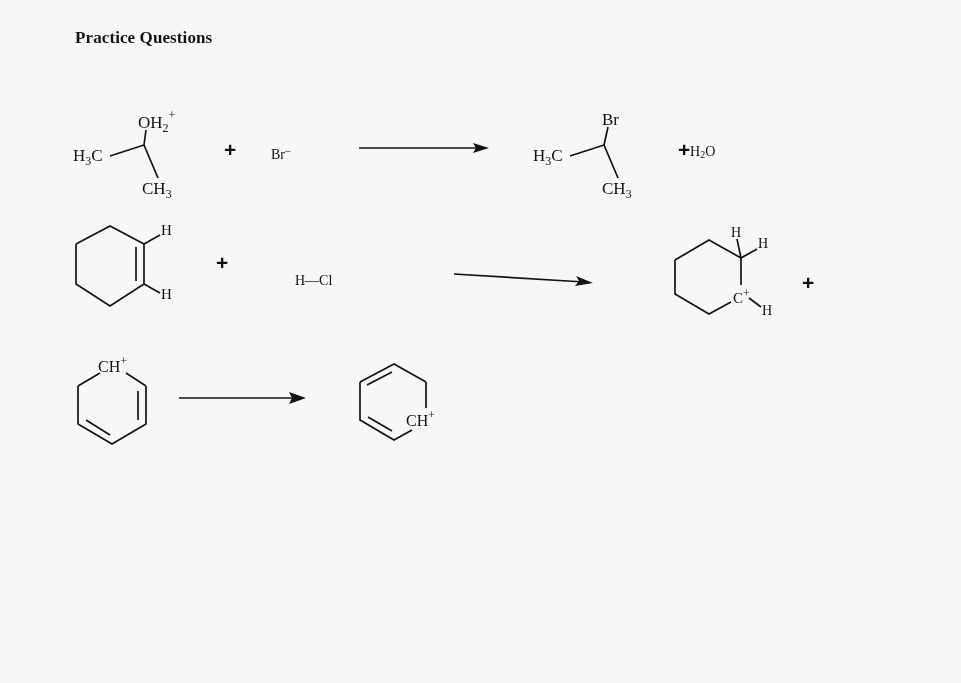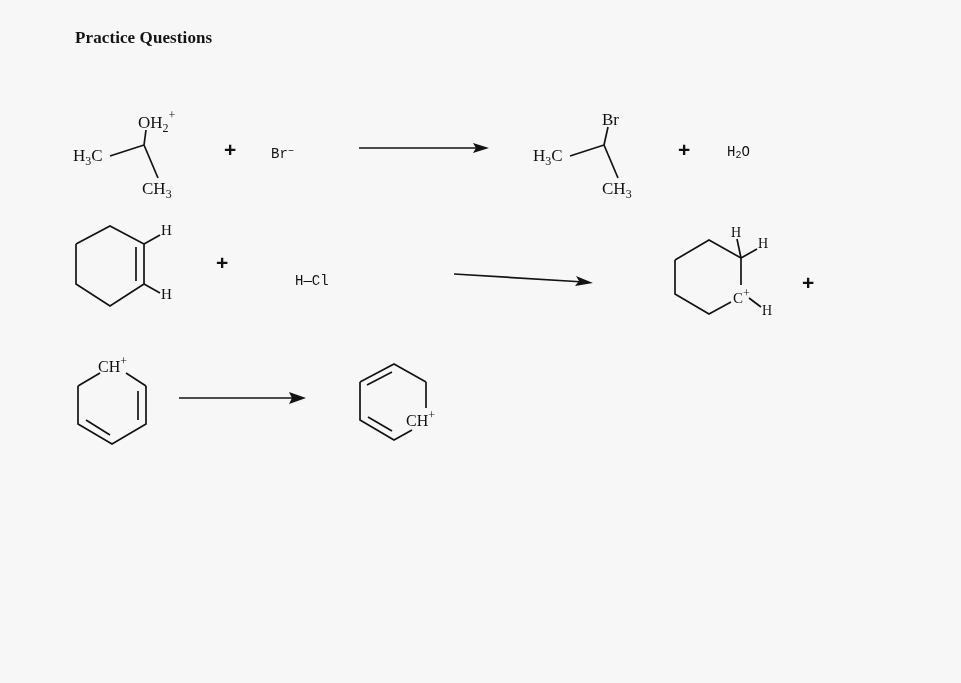--- a/index.html
+++ b/index.html
@@ -40,21 +40,21 @@
   .plus {
     position: absolute;
     font-family: "Liberation Sans", "DejaVu Sans", sans-serif;
     font-size: 21px;
     font-weight: bold;
     color: #111;
     line-height: 1;
   }
   .reagent {
     position: absolute;
-    font-family: Liberation Mono, monospace;
+    font-family: Liberation Serif, serif;
     font-size: 14px;
     color: #111;
     line-height: 1;
     white-space: nowrap;
   }
   .reagent sub {
     font-size: 10px;
     vertical-align: -2px;
   }
   .reagent sup {
@@ -103,21 +103,21 @@
       <line x1="40" y1="48" x2="74" y2="37" stroke-width="1.7"></line>
       <line x1="74" y1="37" x2="78" y2="19" stroke-width="1.7"></line>
       <line x1="74" y1="37" x2="88" y2="70" stroke-width="1.7"></line>
 
       <text x="3" y="53" font-size="17">H<tspan font-size="12" dy="4">3</tspan><tspan font-size="17" dy="-4">C</tspan></text>
       <text x="72" y="17" font-size="17">Br</text>
       <text x="72" y="86" font-size="17">CH<tspan font-size="12" dy="4">3</tspan></text>
     </svg>
 
     <div class="plus" style="left:678px; top:139px;">+</div>
-    <div class="reagent" style="left:727px; top:145px;">H<sub>2</sub>O</div>
+    <div class="reagent" style="left:690px; top:145px;">H<sub>2</sub>O</div>
   </div>
 
   <div class="scheme" style="left:0px; top:0px;">
 
     <svg style="position:absolute; left:68px; top:218px;" width="120" height="92">
 
       <polyline points="8,26 8,66 42,88 76,66 76,26 42,8 8,26" stroke-width="1.7"></polyline>
 
       <line x1="68" y1="29" x2="68" y2="63" stroke-width="1.7"></line>
 

